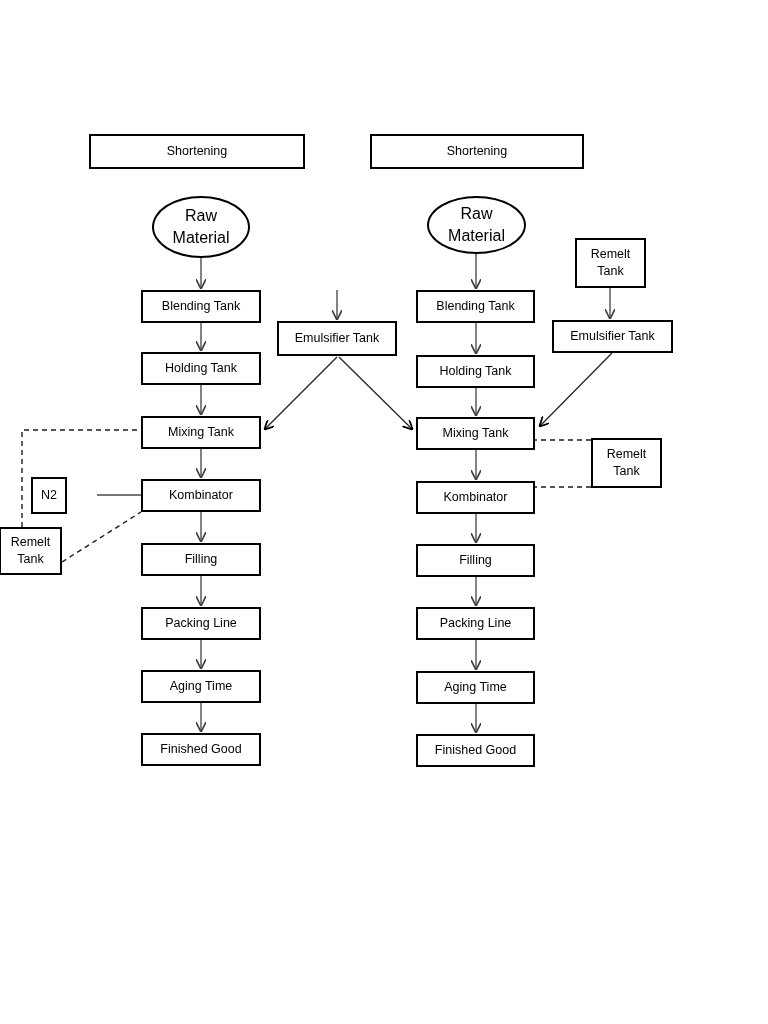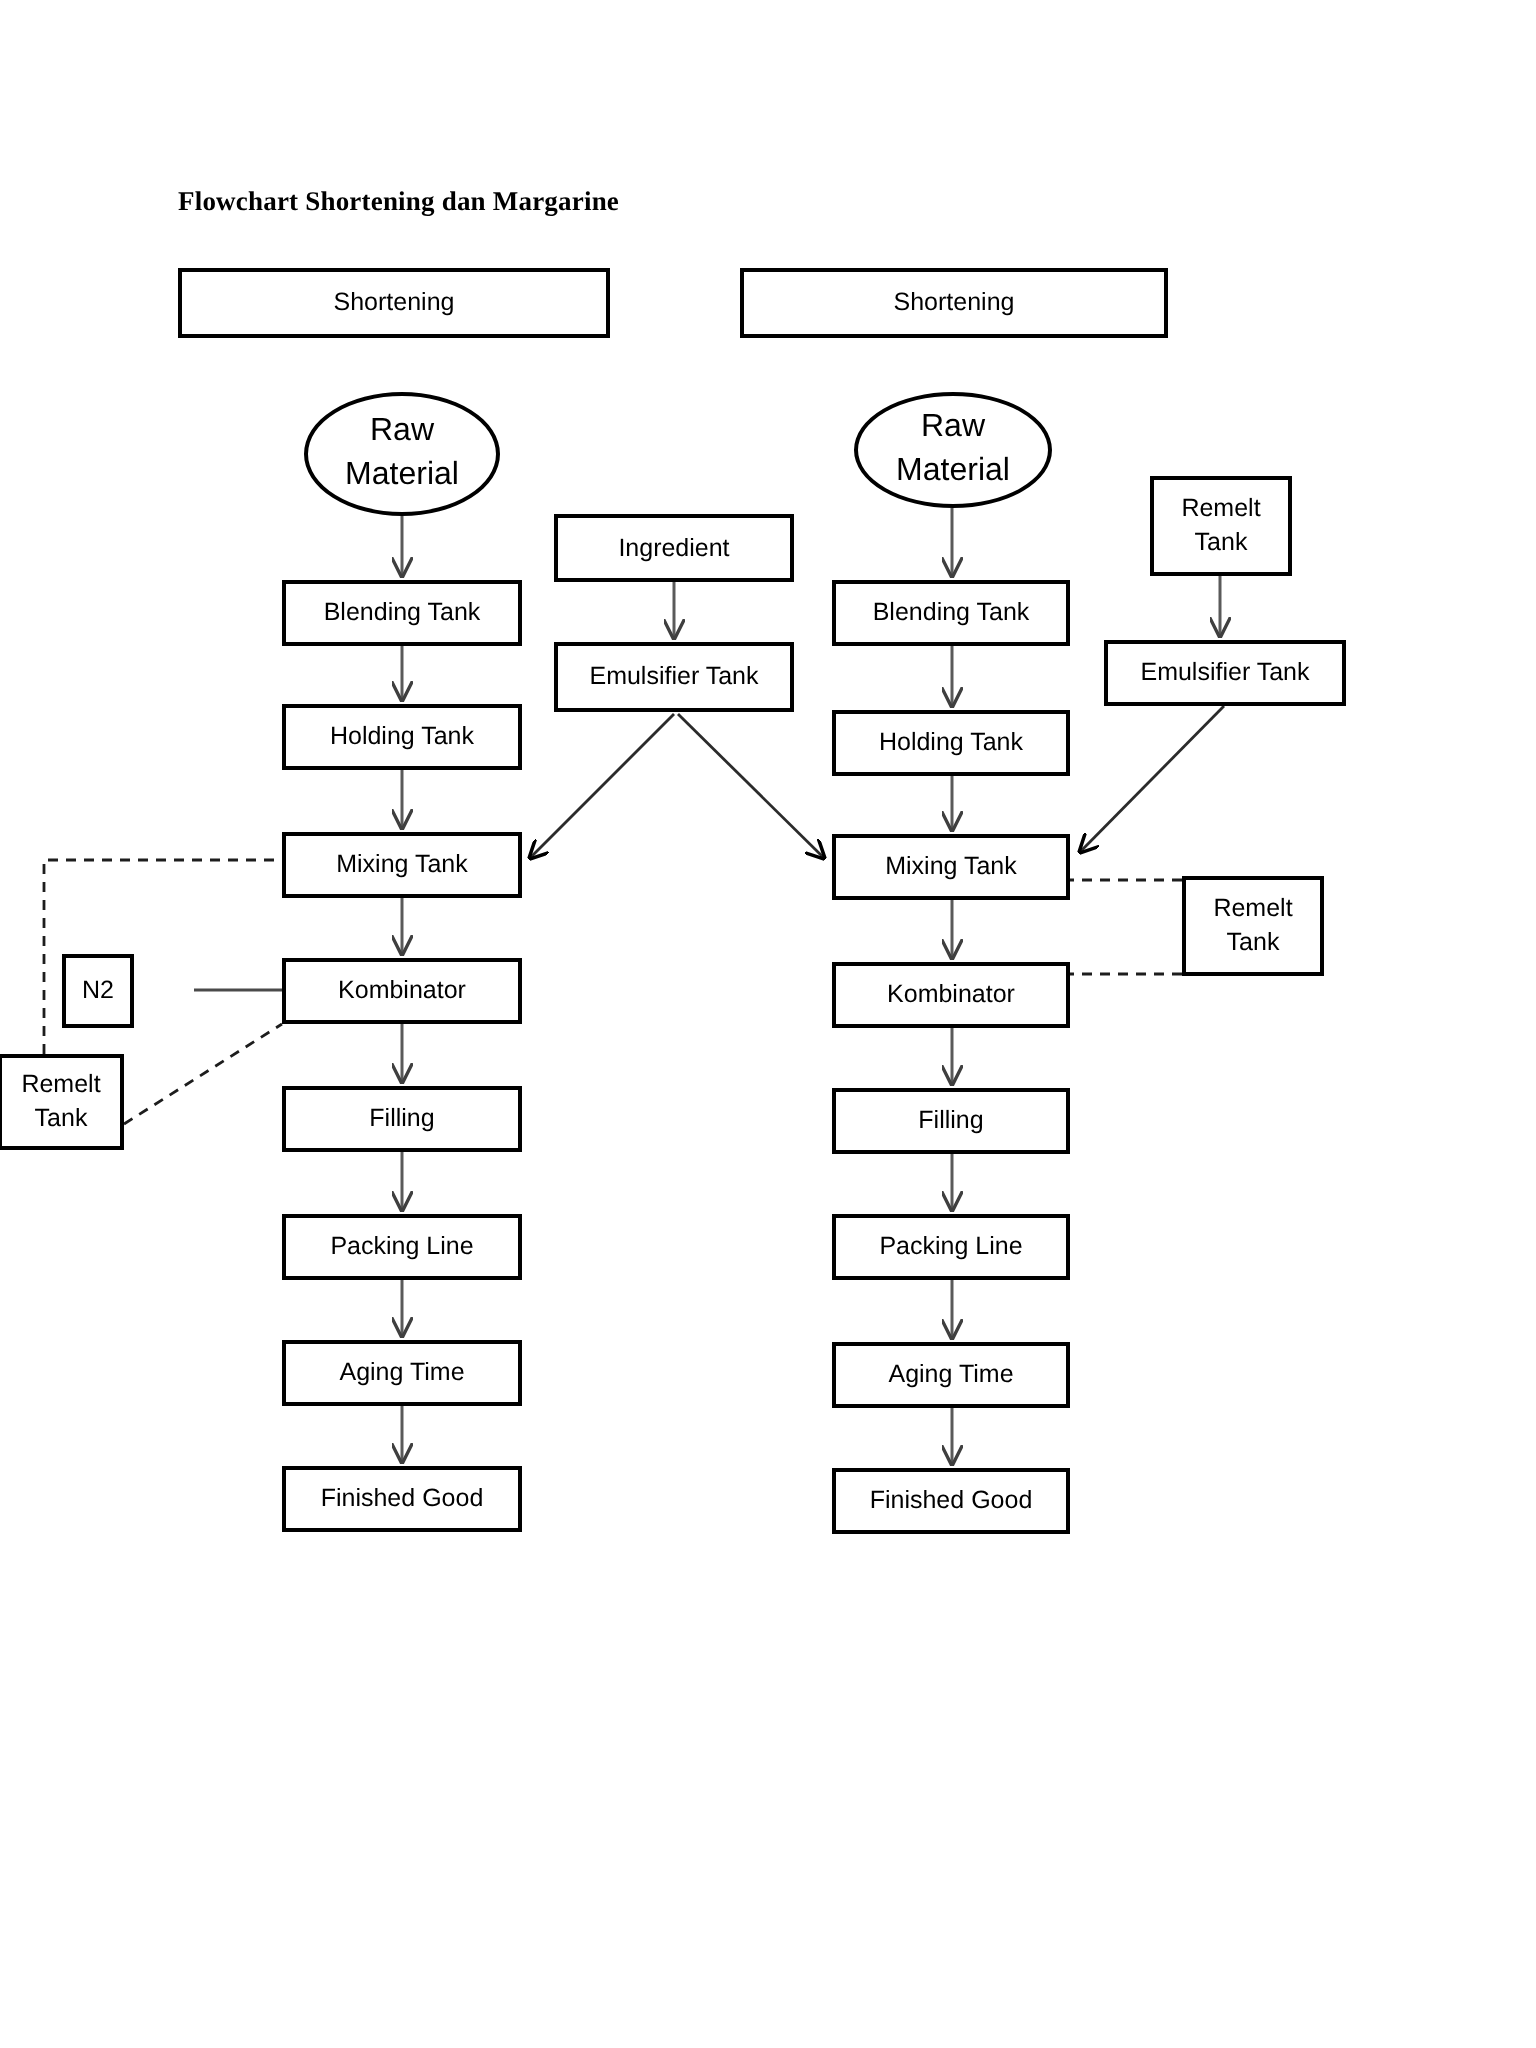--- a/index.html
+++ b/index.html
@@ -64,21 +64,20 @@
     white-space: pre-line;
     padding: 0 3px;
     text-align: center;
   }
 </style>
 </head>
 <body>
 
 <div id="canvas">
 
-  <div class="title">Flowchart Shortening dan Margarine</div>
 
   <svg id="svg-layer" viewBox="0 0 768 1024" xmlns="http://www.w3.org/2000/svg">
     <defs>
       <marker id="arrowhead" viewBox="0 0 10 10" refX="9" refY="5" markerWidth="7" markerHeight="7" orient="auto-start-reverse">
         <path d="M 0 0 L 10 5 L 0 10" fill="none" stroke="#3f3f3f" stroke-width="1.6"></path>
       </marker>
       <marker id="arrowhead-dark" viewBox="0 0 10 10" refX="9" refY="5" markerWidth="7" markerHeight="7" orient="auto-start-reverse">
         <path d="M 0 0 L 10 5 L 0 10" fill="none" stroke="#000000" stroke-width="1.8"></path>
       </marker>
     </defs>
@@ -169,23 +168,20 @@
 
   <div class="node" style="left:31px; top:477px; width:36px; height:37px;">
     <span class="lbl">N2</span>
   </div>
 
   <div class="node" style="left:-1px; top:527px; width:63px; height:48px;">
     <span class="lbl">Remelt
 Tank</span>
   </div>
 
-  <div class="node" style="left:277px; top:257px; width:120px; height:34px;">
-    <span class="lbl">Ingredient</span>
-  </div>
 
   <div class="node" style="left:277px; top:321px; width:120px; height:35px;">
     <span class="lbl">Emulsifier Tank</span>
   </div>
 
   <div class="node" style="left:370px; top:134px; width:214px; height:35px;">
     <span class="lbl">Shortening</span>
   </div>
 
   <div class="node ellipse" style="left:427px; top:196px; width:99px; height:58px;">

